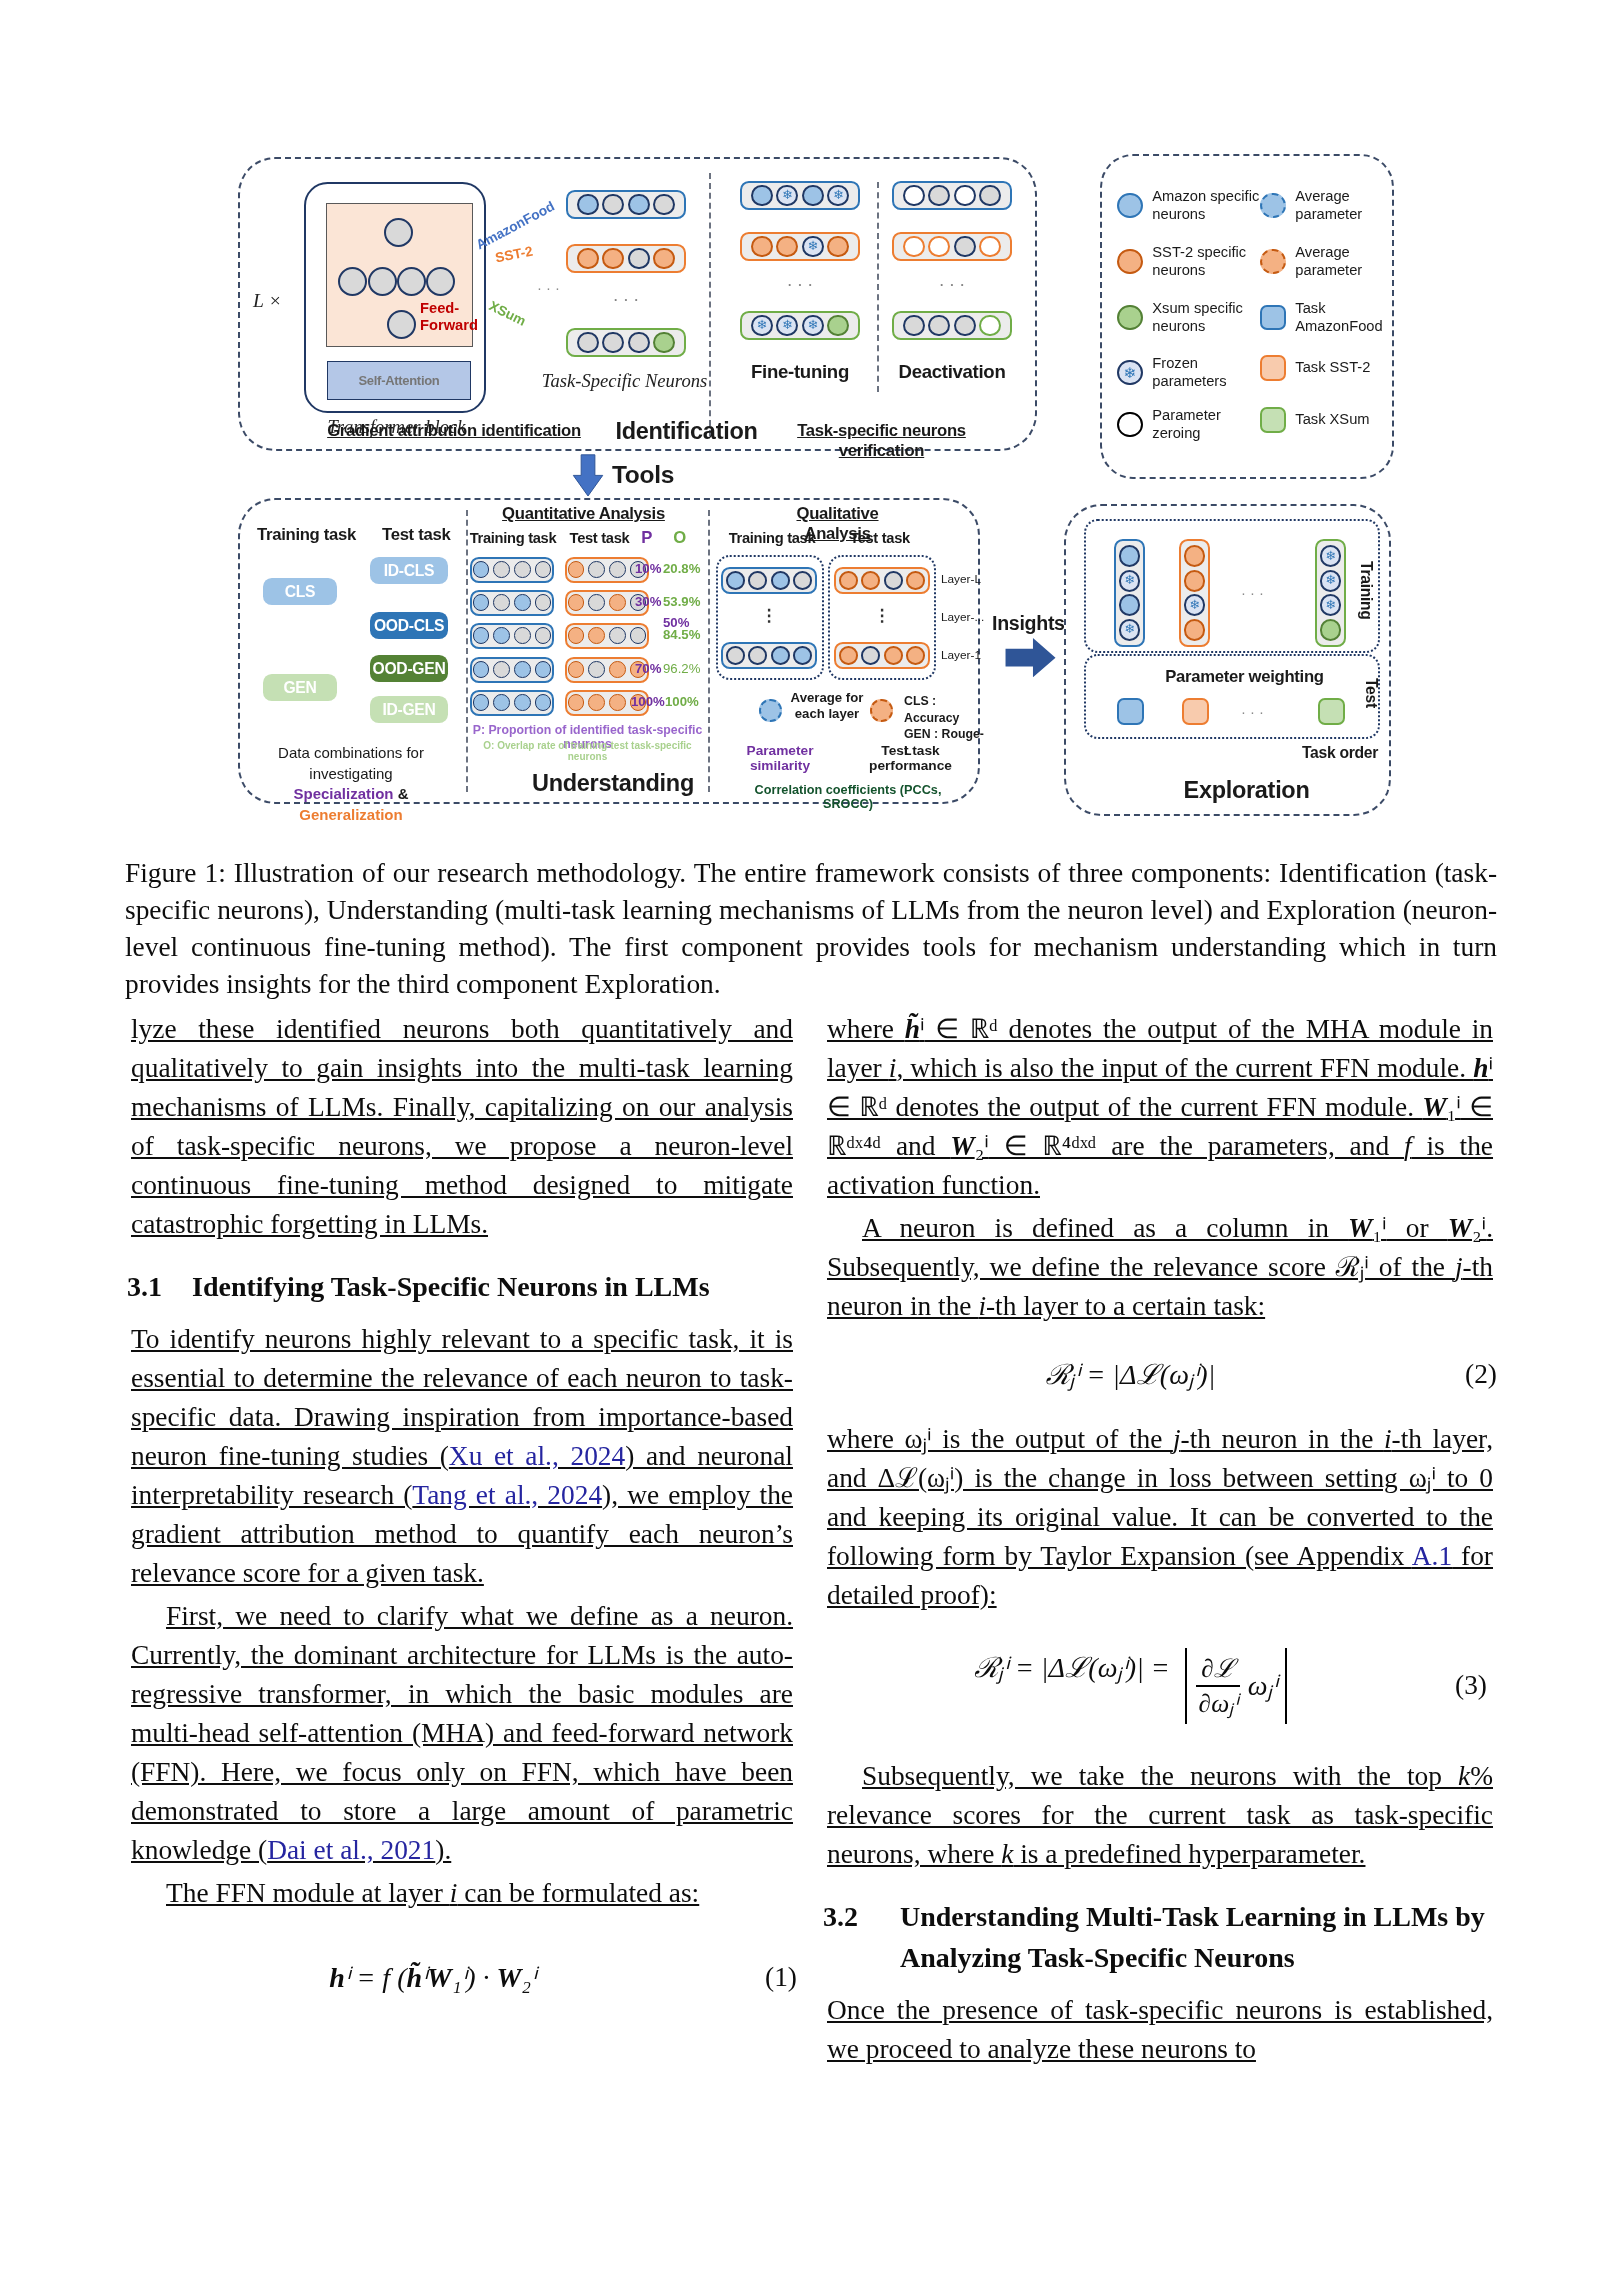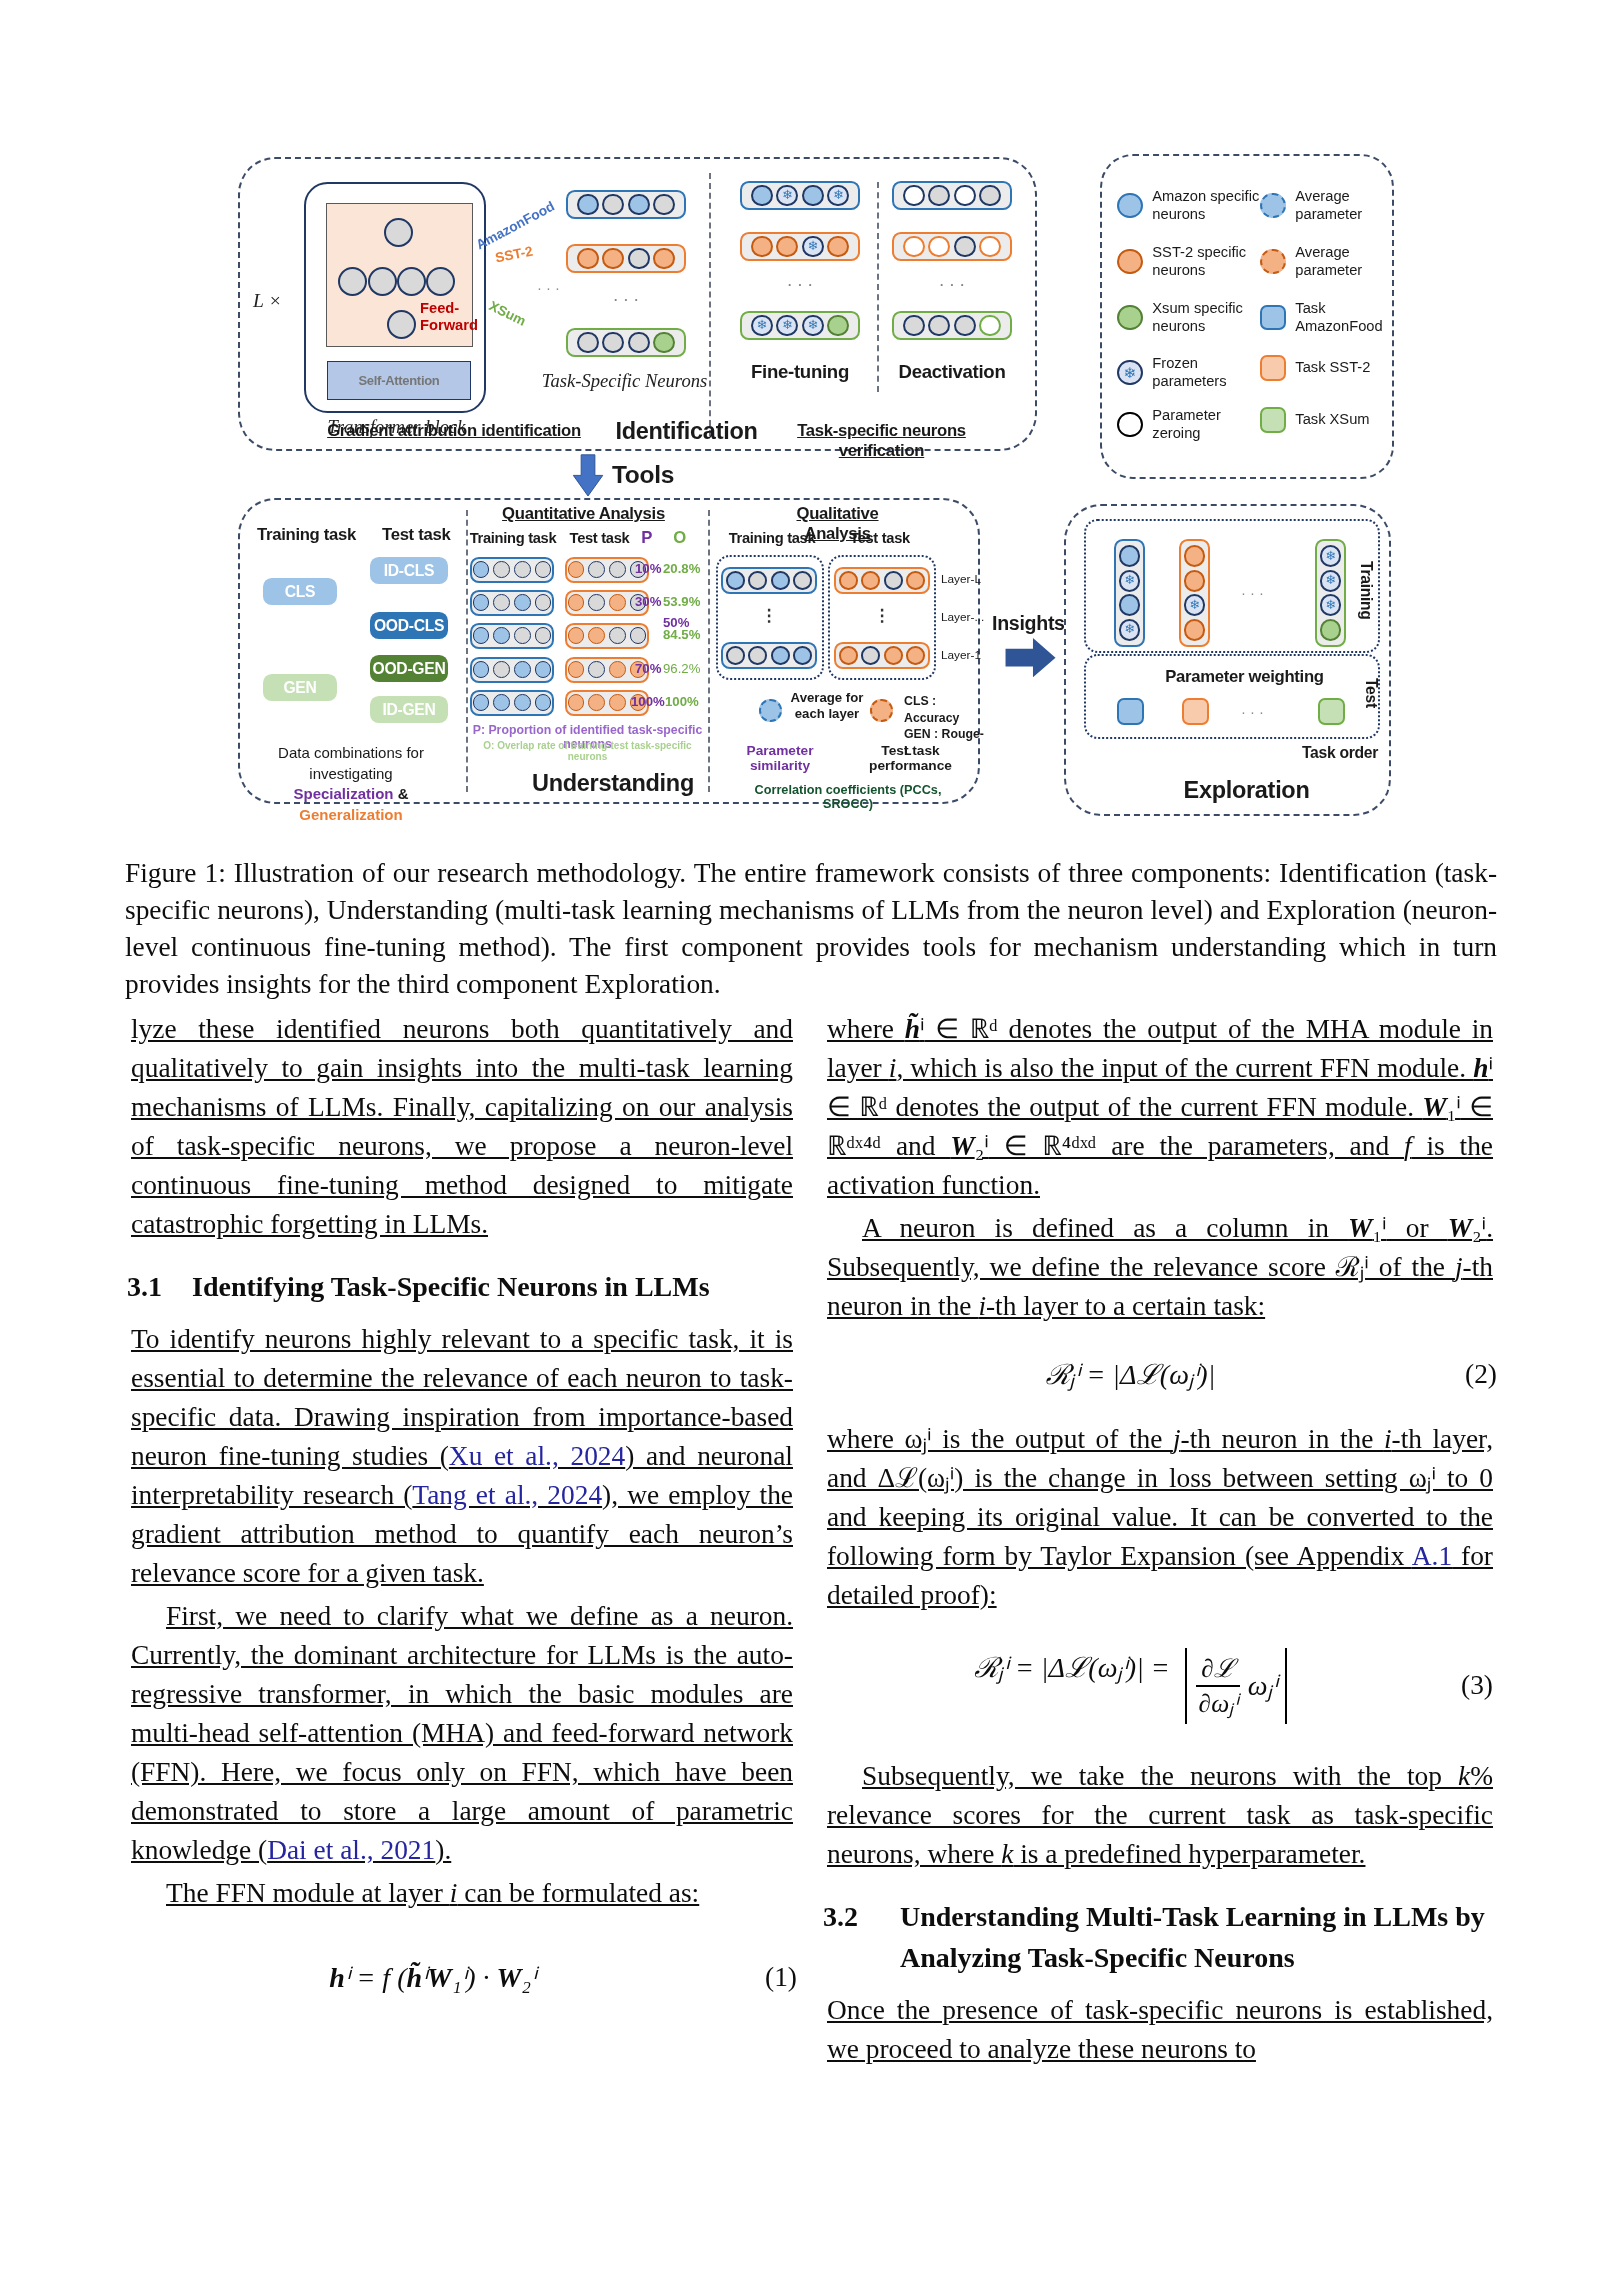--- a/index.html
+++ b/index.html
@@ -485,21 +485,21 @@
   </div>
 
   <div class="col" style="left:823px;top:1006px;width:674px;">
     <p><span>where </span><span class="b">h̃</span><span>ⁱ</span><span> ∈ ℝᵈ denotes the output of the MHA module in layer </span><span class="m">i</span><span>, which is also the input of the current FFN module. </span><span class="b">h</span><span>ⁱ</span><span> ∈ ℝᵈ denotes the output of the current FFN module. </span><span class="b">W</span><span>₁ⁱ</span><span> ∈ ℝᵈˣ⁴ᵈ and </span><span class="b">W</span><span>₂ⁱ</span><span> ∈ ℝ⁴ᵈˣᵈ are the parameters, and </span><span class="m">f</span><span> is the activation function.</span></p>
     <p class="indent"><span>A neuron is defined as a column in </span><span class="b">W</span><span>₁ⁱ</span><span> or </span><span class="b">W</span><span>₂ⁱ</span><span>. Subsequently, we define the relevance score ℛⱼⁱ of the </span><span class="m">j</span><span>-th neuron in the </span><span class="m">i</span><span>-th layer to a certain task:</span></p>
     <div class="eq">
       <span class="eq-body"><span>ℛⱼⁱ = |Δℒ(ωⱼⁱ)|</span></span>
       <span class="eq-num">(2)</span>
     </div>
     <p><span>where ωⱼⁱ is the output of the </span><span class="m">j</span><span>-th neuron in the </span><span class="m">i</span><span>-th layer, and Δℒ(ωⱼⁱ) is the change in loss between setting ωⱼⁱ to 0 and keeping its original value. It can be converted to the following form by Taylor Expansion (see Appendix </span><span class="cite">A.1</span><span> for detailed proof):</span></p>
-    <div class="eq" style="margin:33px 4px;">
+    <div class="eq" style="margin:33px 10px;">
       <span class="eq-body">
         <span><span>ℛⱼⁱ = |Δℒ(ωⱼⁱ)| =</span></span>
         <span class="absbars" style="margin-left:7.8px;">
           <span class="frac">
             <span class="ftop">∂ℒ</span>
             <span class="fbot">∂ωⱼⁱ</span>
           </span>
           <span>ωⱼⁱ</span>
         </span>
       </span>

